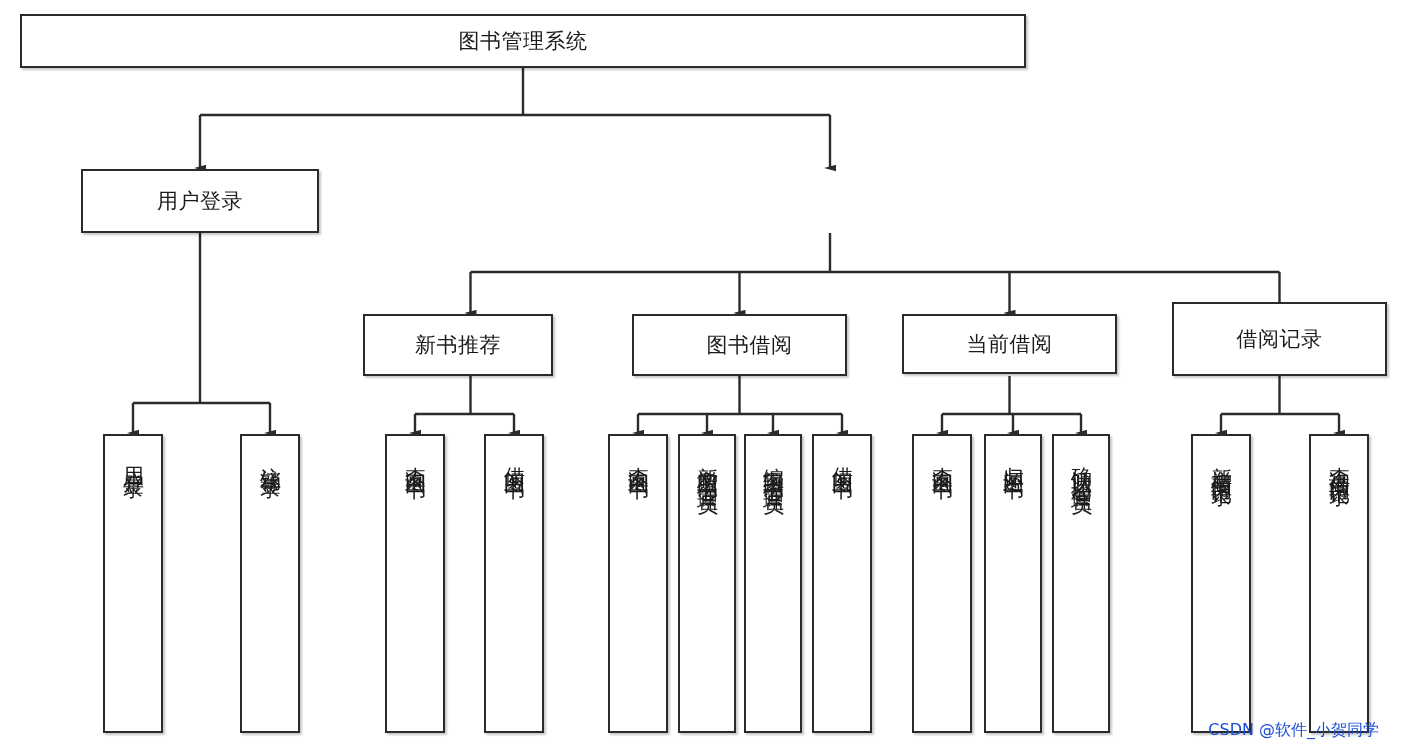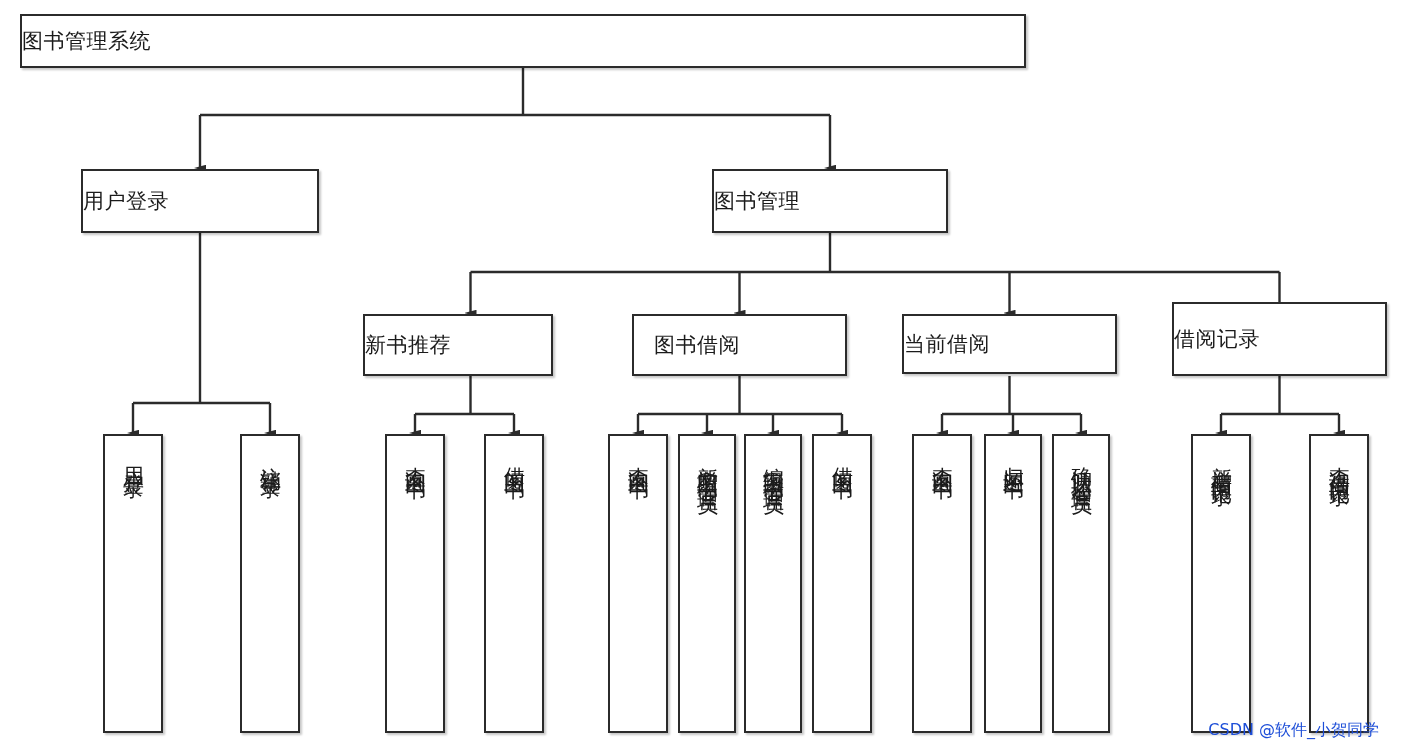--- a/index.html
+++ b/index.html
@@ -27,21 +27,21 @@
     height: 747px;
   }
   .node-box {
     position: absolute;
     box-sizing: border-box;
     background: #ffffff;
     border: 2px solid #2b2b2b;
     box-shadow: 2px 2px 2px rgba(0,0,0,0.22);
     display: flex;
     align-items: center;
-    justify-content: flex-start;
+    justify-content: center;
   }
   .node-label {
     color: #1b1b1b;
     font-size: 21px;
     line-height: 1.25;
     letter-spacing: 0.5px;
     white-space: nowrap;
     text-align: center;
   }
   .node-box.vertical {
@@ -115,23 +115,20 @@
       </g>
   </svg>
 
   <div class="node-box" style="left: 20px; top: 14px; width: 1006px; height: 54px;">
     <span class="node-label">图书管理系统</span>
   </div>
 
   <div class="node-box" style="left: 81px; top: 169px; width: 238px; height: 64px;">
     <span class="node-label">用户登录</span>
   </div>
-  <div class="node-box" style="left: 712px; top: 169px; width: 236px; height: 64px;">
-    <span class="node-label">图书管理</span>
-  </div>
 
   <div class="node-box" style="left: 363px; top: 314px; width: 190px; height: 62px;">
     <span class="node-label">新书推荐</span>
   </div>
   <div class="node-box" style="left: 632px; top: 314px; width: 215px; height: 62px; padding-left: 20px;">
     <span class="node-label">图书借阅</span>
   </div>
   <div class="node-box" style="left: 902px; top: 314px; width: 215px; height: 60px;">
     <span class="node-label">当前借阅</span>
   </div>

